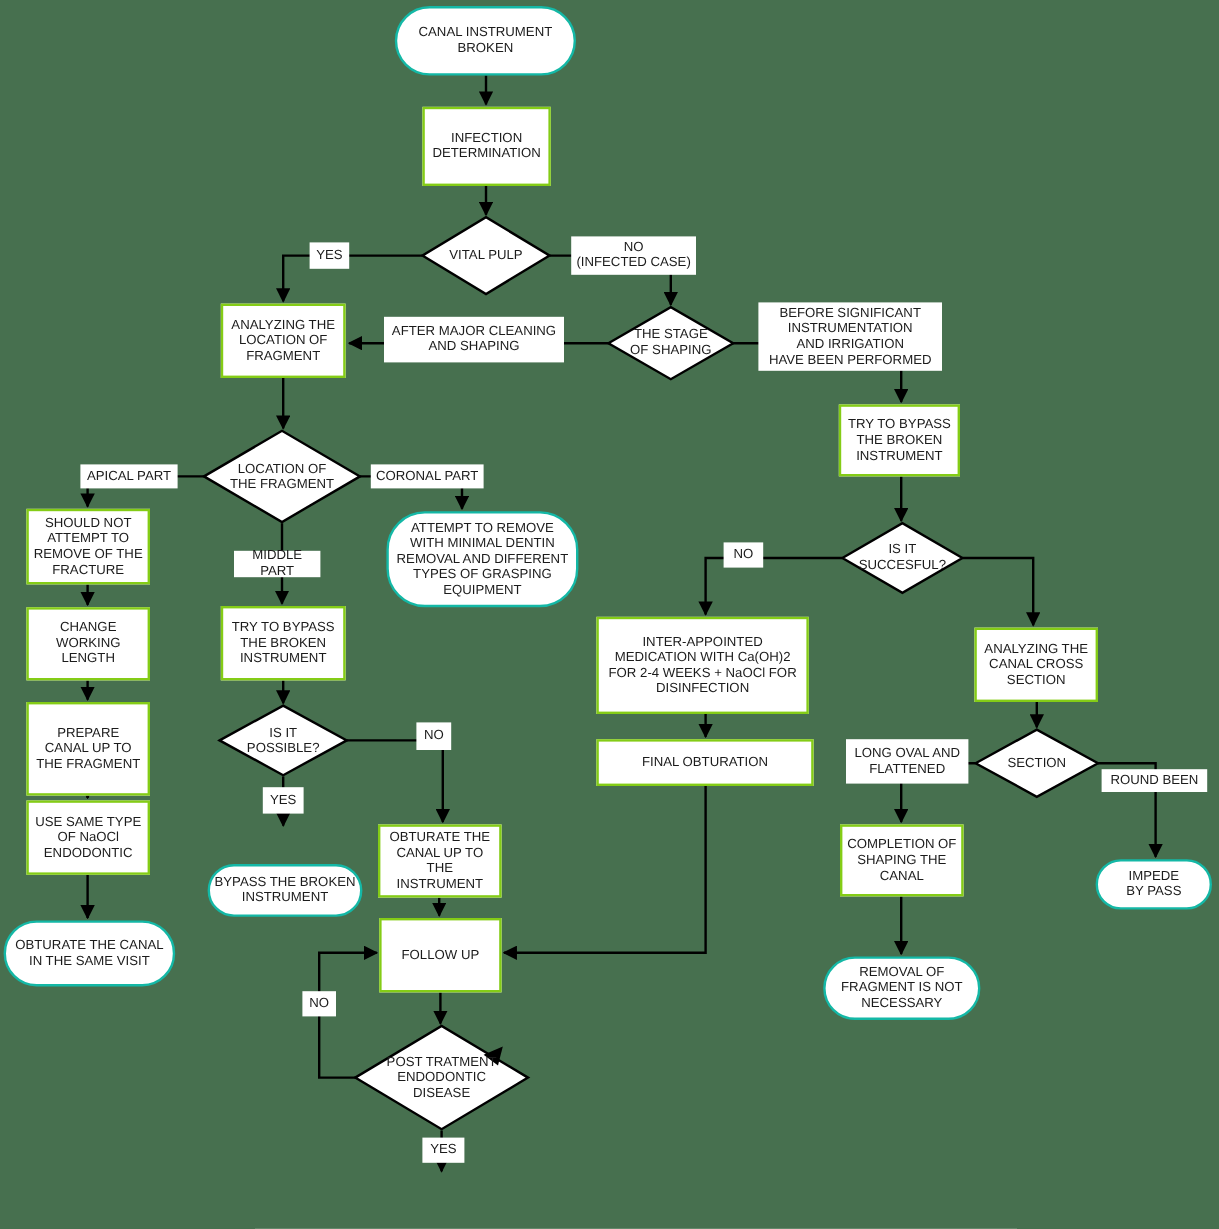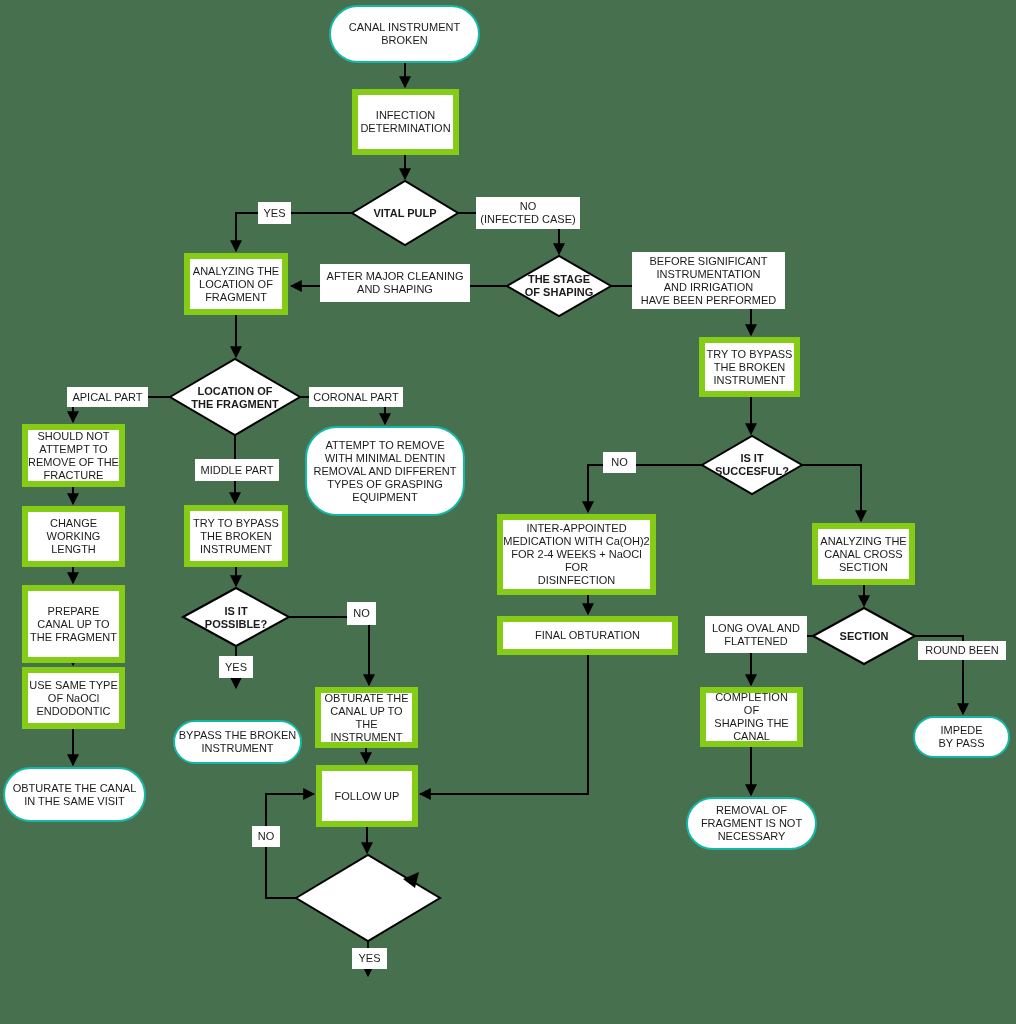--- a/index.html
+++ b/index.html
@@ -10,25 +10,25 @@
     font-family:"Liberation Sans", sans-serif;
     color:#1b1b1b; overflow:hidden;
   }
   .wires { position:absolute; left:0; top:0; }
   .wire { stroke:#000; stroke-width:2; fill:none; }
   .diamond { fill:#fff; stroke:#000; stroke-width:2; }
   .node {
     position:absolute; display:flex; align-items:center; justify-content:center;
     text-align:center; white-space:pre-line; font-size:11px; line-height:13px;
   }
-  .box  { background:#fff; border:6px solid #84cc16; }
+  .box  { background:#fff; border:2px solid #84cc16; }
   .pill { background:#fff; border:2px solid #14b8a6; border-radius:999px; }
   .pill.soft { border-radius:32px; }
   .lbl  { background:#fff; padding:0 2px; }
-  .dtext{ background:transparent;font-weight:bold; }
+  .dtext{ background:transparent; }
 </style>
 </head>
 <body>
 
 <div class="stage">
 
   <svg class="wires" width="1016" height="1024" viewBox="0 0 1016 1024">
     <defs>
       <marker id="ah" viewBox="0 0 10 10" refX="9" refY="5" markerWidth="6" markerHeight="6" orient="auto">
         <path d="M0,0 L10,5 L0,10 Z" fill="#000"></path>
@@ -79,21 +79,21 @@
   <div class="node pill" style="left:329px;top:5px;width:151px;height:58px">CANAL INSTRUMENT
 BROKEN</div>
   <div class="node box" style="left:352px;top:89px;width:107px;height:66px">INFECTION
 DETERMINATION</div>
   <div class="node box" style="left:184px;top:253px;width:104px;height:62px">ANALYZING THE
 LOCATION OF
 FRAGMENT</div>
   <div class="node box" style="left:699px;top:337px;width:101px;height:60px">TRY TO BYPASS
 THE BROKEN
 INSTRUMENT</div>
-  <div class="node box" style="left:497px;top:514px;width:159px;height:81px">INTER-APPOINTED
+  <div class="node box" style="left:497px;top:514px;width:177px;height:81px">INTER-APPOINTED
 MEDICATION WITH Ca(OH)2
 FOR 2-4 WEEKS + NaOCl FOR
 DISINFECTION</div>
   <div class="node box" style="left:497px;top:616px;width:181px;height:39px">FINAL OBTURATION</div>
   <div class="node box" style="left:812px;top:523px;width:103px;height:62px">ANALYZING THE
 CANAL CROSS
 SECTION</div>
   <div class="node box" style="left:700px;top:687px;width:103px;height:60px">COMPLETION OF
 SHAPING THE
 CANAL</div>
@@ -110,21 +110,21 @@
 REMOVE OF THE
 FRACTURE</div>
   <div class="node box" style="left:22px;top:585px;width:103px;height:78px">PREPARE
 CANAL UP TO
 THE FRAGMENT</div>
   <div class="node box" style="left:22px;top:667px;width:103px;height:62px">USE SAME TYPE
 OF NaOCl
 ENDODONTIC</div>
   <div class="node pill" style="left:3px;top:767px;width:143px;height:55px">OBTURATE THE CANAL
 IN THE SAME VISIT</div>
-  <div class="node pill soft" style="left:305px;top:426px;width:160px;height:90px">ATTEMPT TO REMOVE
+  <div class="node pill soft" style="left:322px;top:426px;width:160px;height:80px">ATTEMPT TO REMOVE
 WITH MINIMAL DENTIN
 REMOVAL AND DIFFERENT
 TYPES OF GRASPING
 EQUIPMENT</div>
   <div class="node box" style="left:184px;top:505px;width:104px;height:62px">TRY TO BYPASS
 THE BROKEN
 INSTRUMENT</div>
   <div class="node pill" style="left:173px;top:720px;width:129px;height:44px">BYPASS THE BROKEN
 INSTRUMENT</div>
   <div class="node box" style="left:315px;top:687px;width:103px;height:61px">OBTURATE THE
@@ -136,35 +136,38 @@
   <div class="node dtext" style="left:355px;top:203px;width:100px;height:20px">VITAL PULP</div>
   <div class="node dtext" style="left:509px;top:272px;width:100px;height:28px">THE STAGE
 OF SHAPING</div>
   <div class="node dtext" style="left:702px;top:452px;width:100px;height:26px">IS IT
 SUCCESFUL?</div>
   <div class="node dtext" style="left:175px;top:384px;width:120px;height:27px">LOCATION OF
 THE FRAGMENT</div>
   <div class="node dtext" style="left:186px;top:604px;width:100px;height:27px">IS IT
 POSSIBLE?</div>
   <div class="node dtext" style="left:814px;top:629px;width:100px;height:14px">SECTION</div>
+  <div class="node dtext" style="left:308px;top:878px;width:120px;height:40px">POST TRATMENT
+ENDODONTIC
+DISEASE</div>
 
   <div class="node lbl" style="left:258px;top:202px;width:33px;height:22px">YES</div>
   <div class="node lbl" style="left:476px;top:197px;width:104px;height:32px">NO
 (INFECTED CASE)</div>
   <div class="node lbl" style="left:632px;top:252px;width:153px;height:57px">BEFORE SIGNIFICANT
 INSTRUMENTATION
 AND IRRIGATION
 HAVE BEEN PERFORMED</div>
   <div class="node lbl" style="left:320px;top:264px;width:150px;height:38px">AFTER MAJOR CLEANING
 AND SHAPING</div>
   <div class="node lbl" style="left:603px;top:452px;width:33px;height:21px">NO</div>
   <div class="node lbl" style="left:705px;top:616px;width:102px;height:37px">LONG OVAL AND
 FLATTENED</div>
   <div class="node lbl" style="left:918px;top:641px;width:88px;height:19px">ROUND BEEN</div>
   <div class="node lbl" style="left:67px;top:387px;width:81px;height:20px">APICAL PART</div>
   <div class="node lbl" style="left:309px;top:387px;width:94px;height:20px">CORONAL PART</div>
-  <div class="node lbl" style="left:195px;top:459px;width:84px;height:22px">MIDDLE PART</div>
+  <div class="node lbl" style="left:195px;top:459px;width:72px;height:22px">MIDDLE PART</div>
   <div class="node lbl" style="left:219px;top:656px;width:34px;height:22px">YES</div>
   <div class="node lbl" style="left:347px;top:602px;width:29px;height:23px">NO</div>
   <div class="node lbl" style="left:252px;top:826px;width:28px;height:21px">NO</div>
   <div class="node lbl" style="left:352px;top:948px;width:35px;height:21px">YES</div>
 
 </div>
 
 </body></html>

